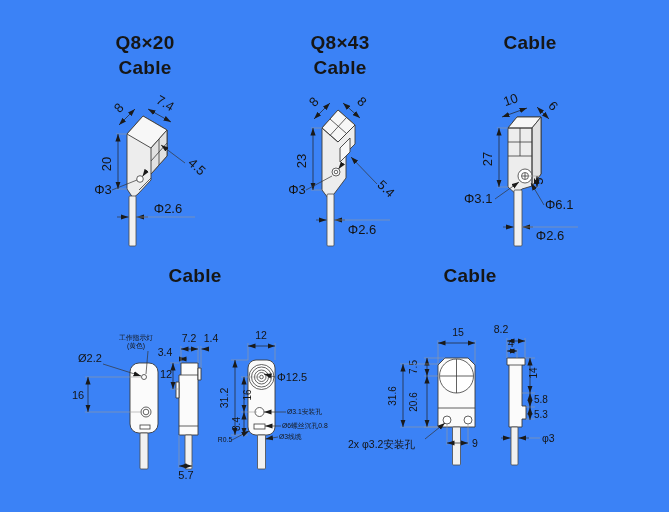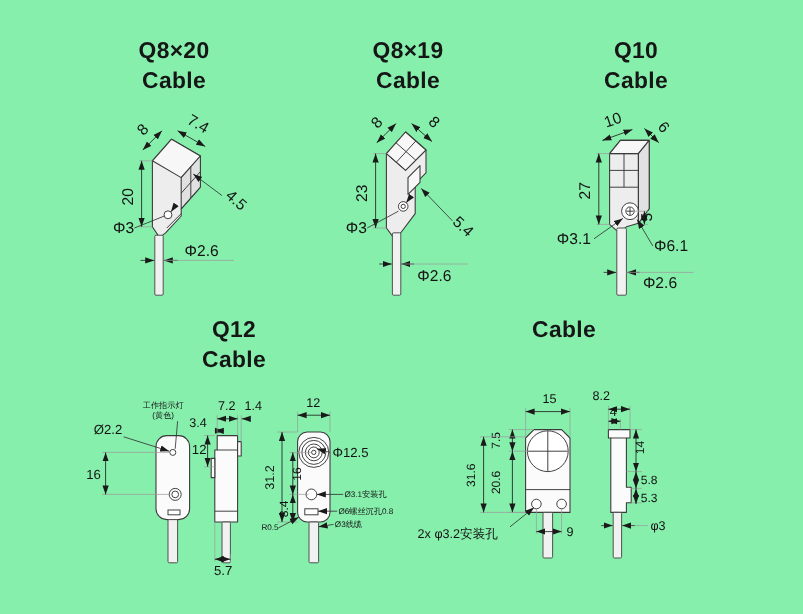--- a/index.html
+++ b/index.html
@@ -1,16 +1,16 @@
 <!DOCTYPE html>
 <html><head>
 <meta charset="utf-8">
 <style>
   html,body{margin:0;padding:0;background:#fff;}
-  #stage{position:relative;width:669px;height:512px;background:#86efac;overflow:hidden;
+  #stage{position:relative;width:669px;height:512px;background:#3b82f6;overflow:hidden;
          font-family:"Liberation Sans",sans-serif;}
   .title{position:absolute;text-align:center;font-size:19px;font-weight:600;color:#161616;
          line-height:1.32;letter-spacing:.3px;}
   svg{position:absolute;overflow:visible;}
   svg text{fill:#141414;font-family:"Liberation Sans",sans-serif;}
   .t13{font-size:13px;}
   .t11{font-size:11px;}
   .t10{font-size:10.5px;}
   .t9{font-size:10px;}
   .t7{font-size:6.8px;}
@@ -28,29 +28,27 @@
 </head>
 <body>
 
 <div id="stage">
 
   <div class="title" style="left:55px;top:30px;width:180px;">
     <div>Q8×20</div>
     <div>Cable</div>
   </div>
   <div class="title" style="left:250px;top:30px;width:180px;">
-    <div>Q8×19</div>
+    <div>Q8×43</div>
     <div>Cable</div>
   </div>
   <div class="title" style="left:440px;top:30px;width:180px;">
-    <div>Q10</div>
     <div>Cable</div>
   </div>
   <div class="title" style="left:58px;top:263px;width:274px;">
-    <div>Q12</div>
     <div>Cable</div>
   </div>
   <div class="title" style="left:345px;top:263px;width:250px;">
     <div>Cable</div>
   </div>
 
   <svg style="left:55px;top:86px;" width="200" height="170" viewBox="0 0 200 170">
     <defs>
       <marker id="arr" markerUnits="userSpaceOnUse" markerWidth="8" markerHeight="6" refX="7.5" refY="3" orient="auto-start-reverse">
         <path d="M0,0.4 L7.5,3 L0,5.6 Z" fill="#1a1a1a"></path>

